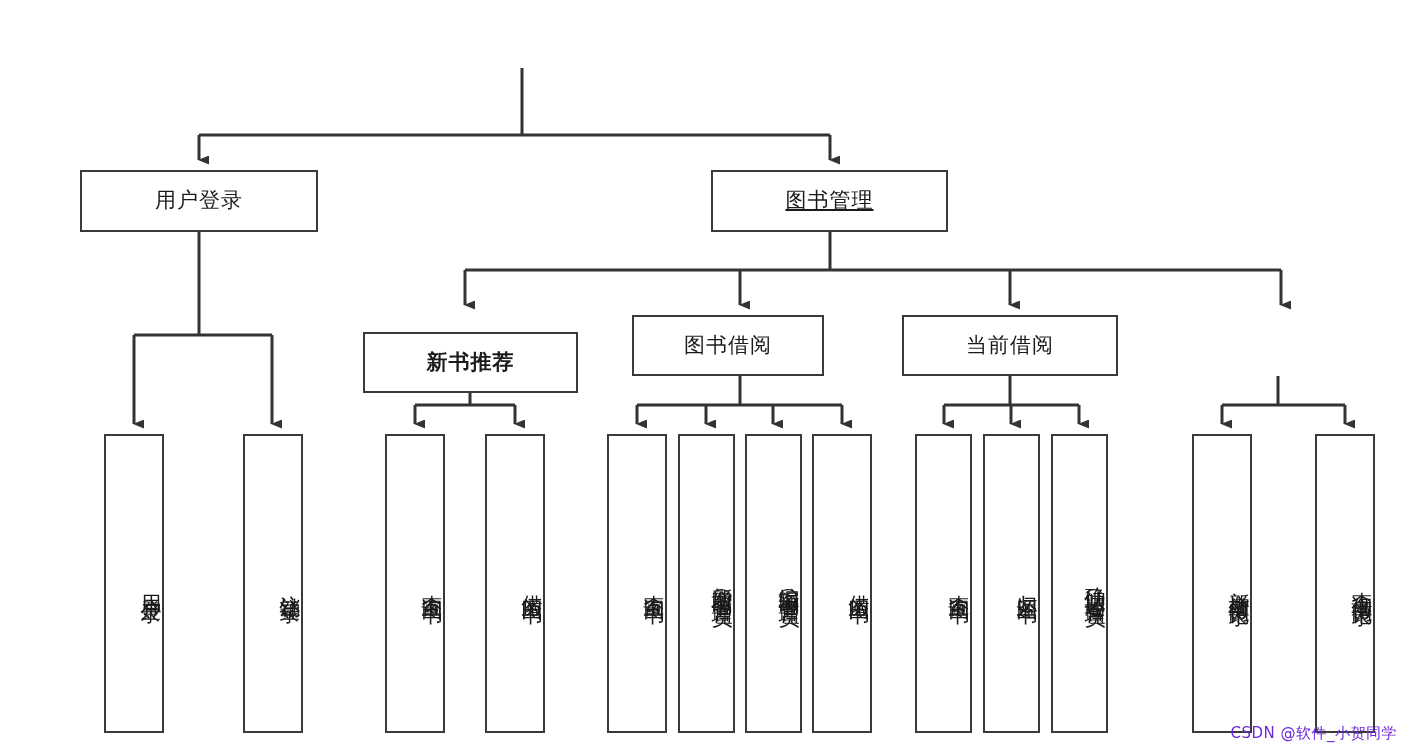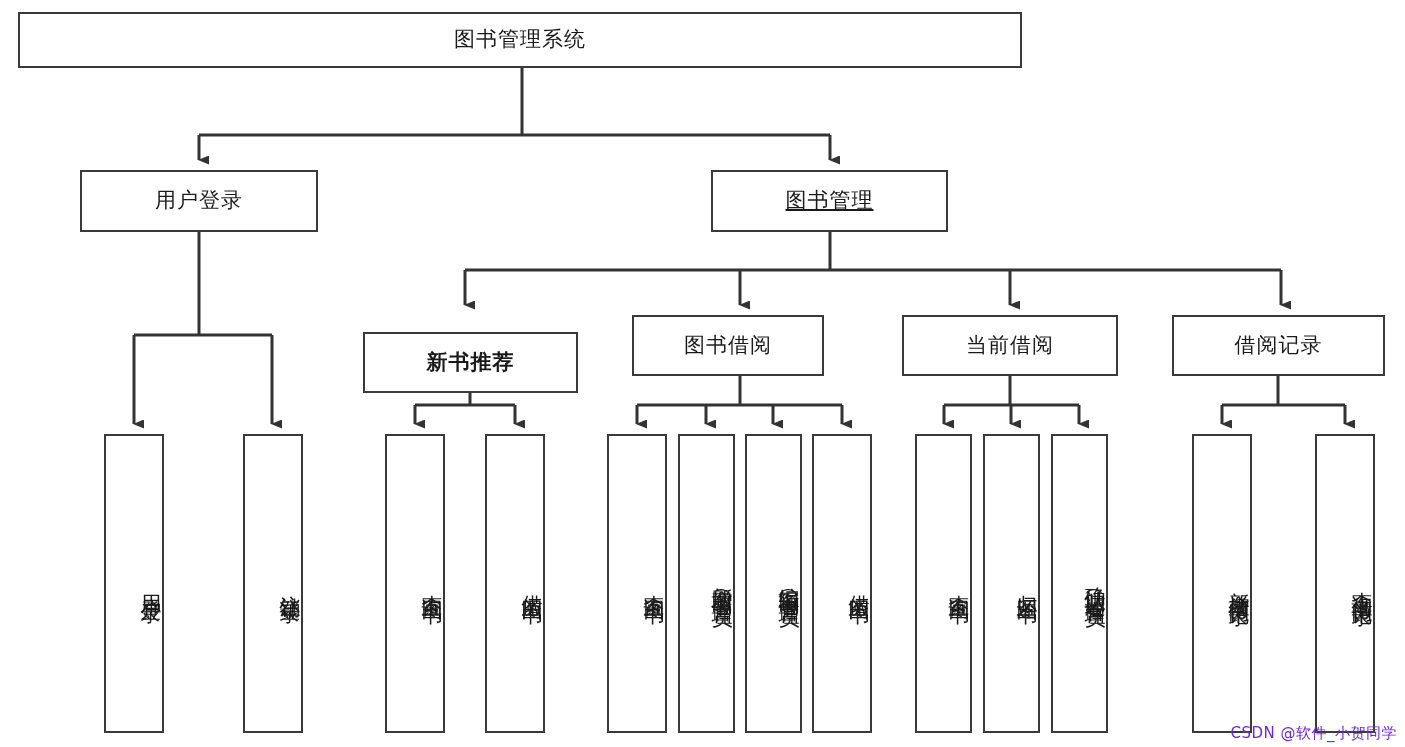--- a/index.html
+++ b/index.html
@@ -119,23 +119,20 @@
       <path d="M 1011 405 L 1011 424" marker-end="url(#arrowhead)"></path>
       <path d="M 1079 405 L 1079 424" marker-end="url(#arrowhead)"></path>
 
       <path d="M 1278 376 L 1278 405"></path>
       <path d="M 1222 405 L 1345 405"></path>
       <path d="M 1222 405 L 1222 424" marker-end="url(#arrowhead)"></path>
       <path d="M 1345 405 L 1345 424" marker-end="url(#arrowhead)"></path>
     </g>
   </svg>
 
-  <div class="node horiz" style="left:18px; top:12px; width:1004px; height:56px;">
-    <span class="node-label">图书管理系统</span>
-  </div>
 
   <div class="node horiz" style="left:80px; top:170px; width:238px; height:62px;">
     <span class="node-label">用户登录</span>
   </div>
 
   <div class="node horiz" style="left:711px; top:170px; width:237px; height:62px;text-decoration:underline;">
     <span class="node-label">图书管理</span>
   </div>
 
   <div class="node horiz" style="left:363px; top:332px; width:215px; height:61px;font-weight:bold;">
@@ -143,23 +140,20 @@
   </div>
 
   <div class="node horiz" style="left:632px; top:315px; width:192px; height:61px;">
     <span class="node-label">图书借阅</span>
   </div>
 
   <div class="node horiz" style="left:902px; top:315px; width:216px; height:61px;">
     <span class="node-label">当前借阅</span>
   </div>
 
-  <div class="node horiz" style="left:1172px; top:315px; width:213px; height:61px;">
-    <span class="node-label">借阅记录</span>
-  </div>
 
   <div class="node vert" style="left:104px; top:434px; width:60px; height:299px;">
     <span class="node-label">用户登录</span>
   </div>
 
   <div class="node vert" style="left:243px; top:434px; width:60px; height:299px;">
     <span class="node-label">注销登录</span>
   </div>
 
   <div class="node vert" style="left:385px; top:434px; width:60px; height:299px;">

